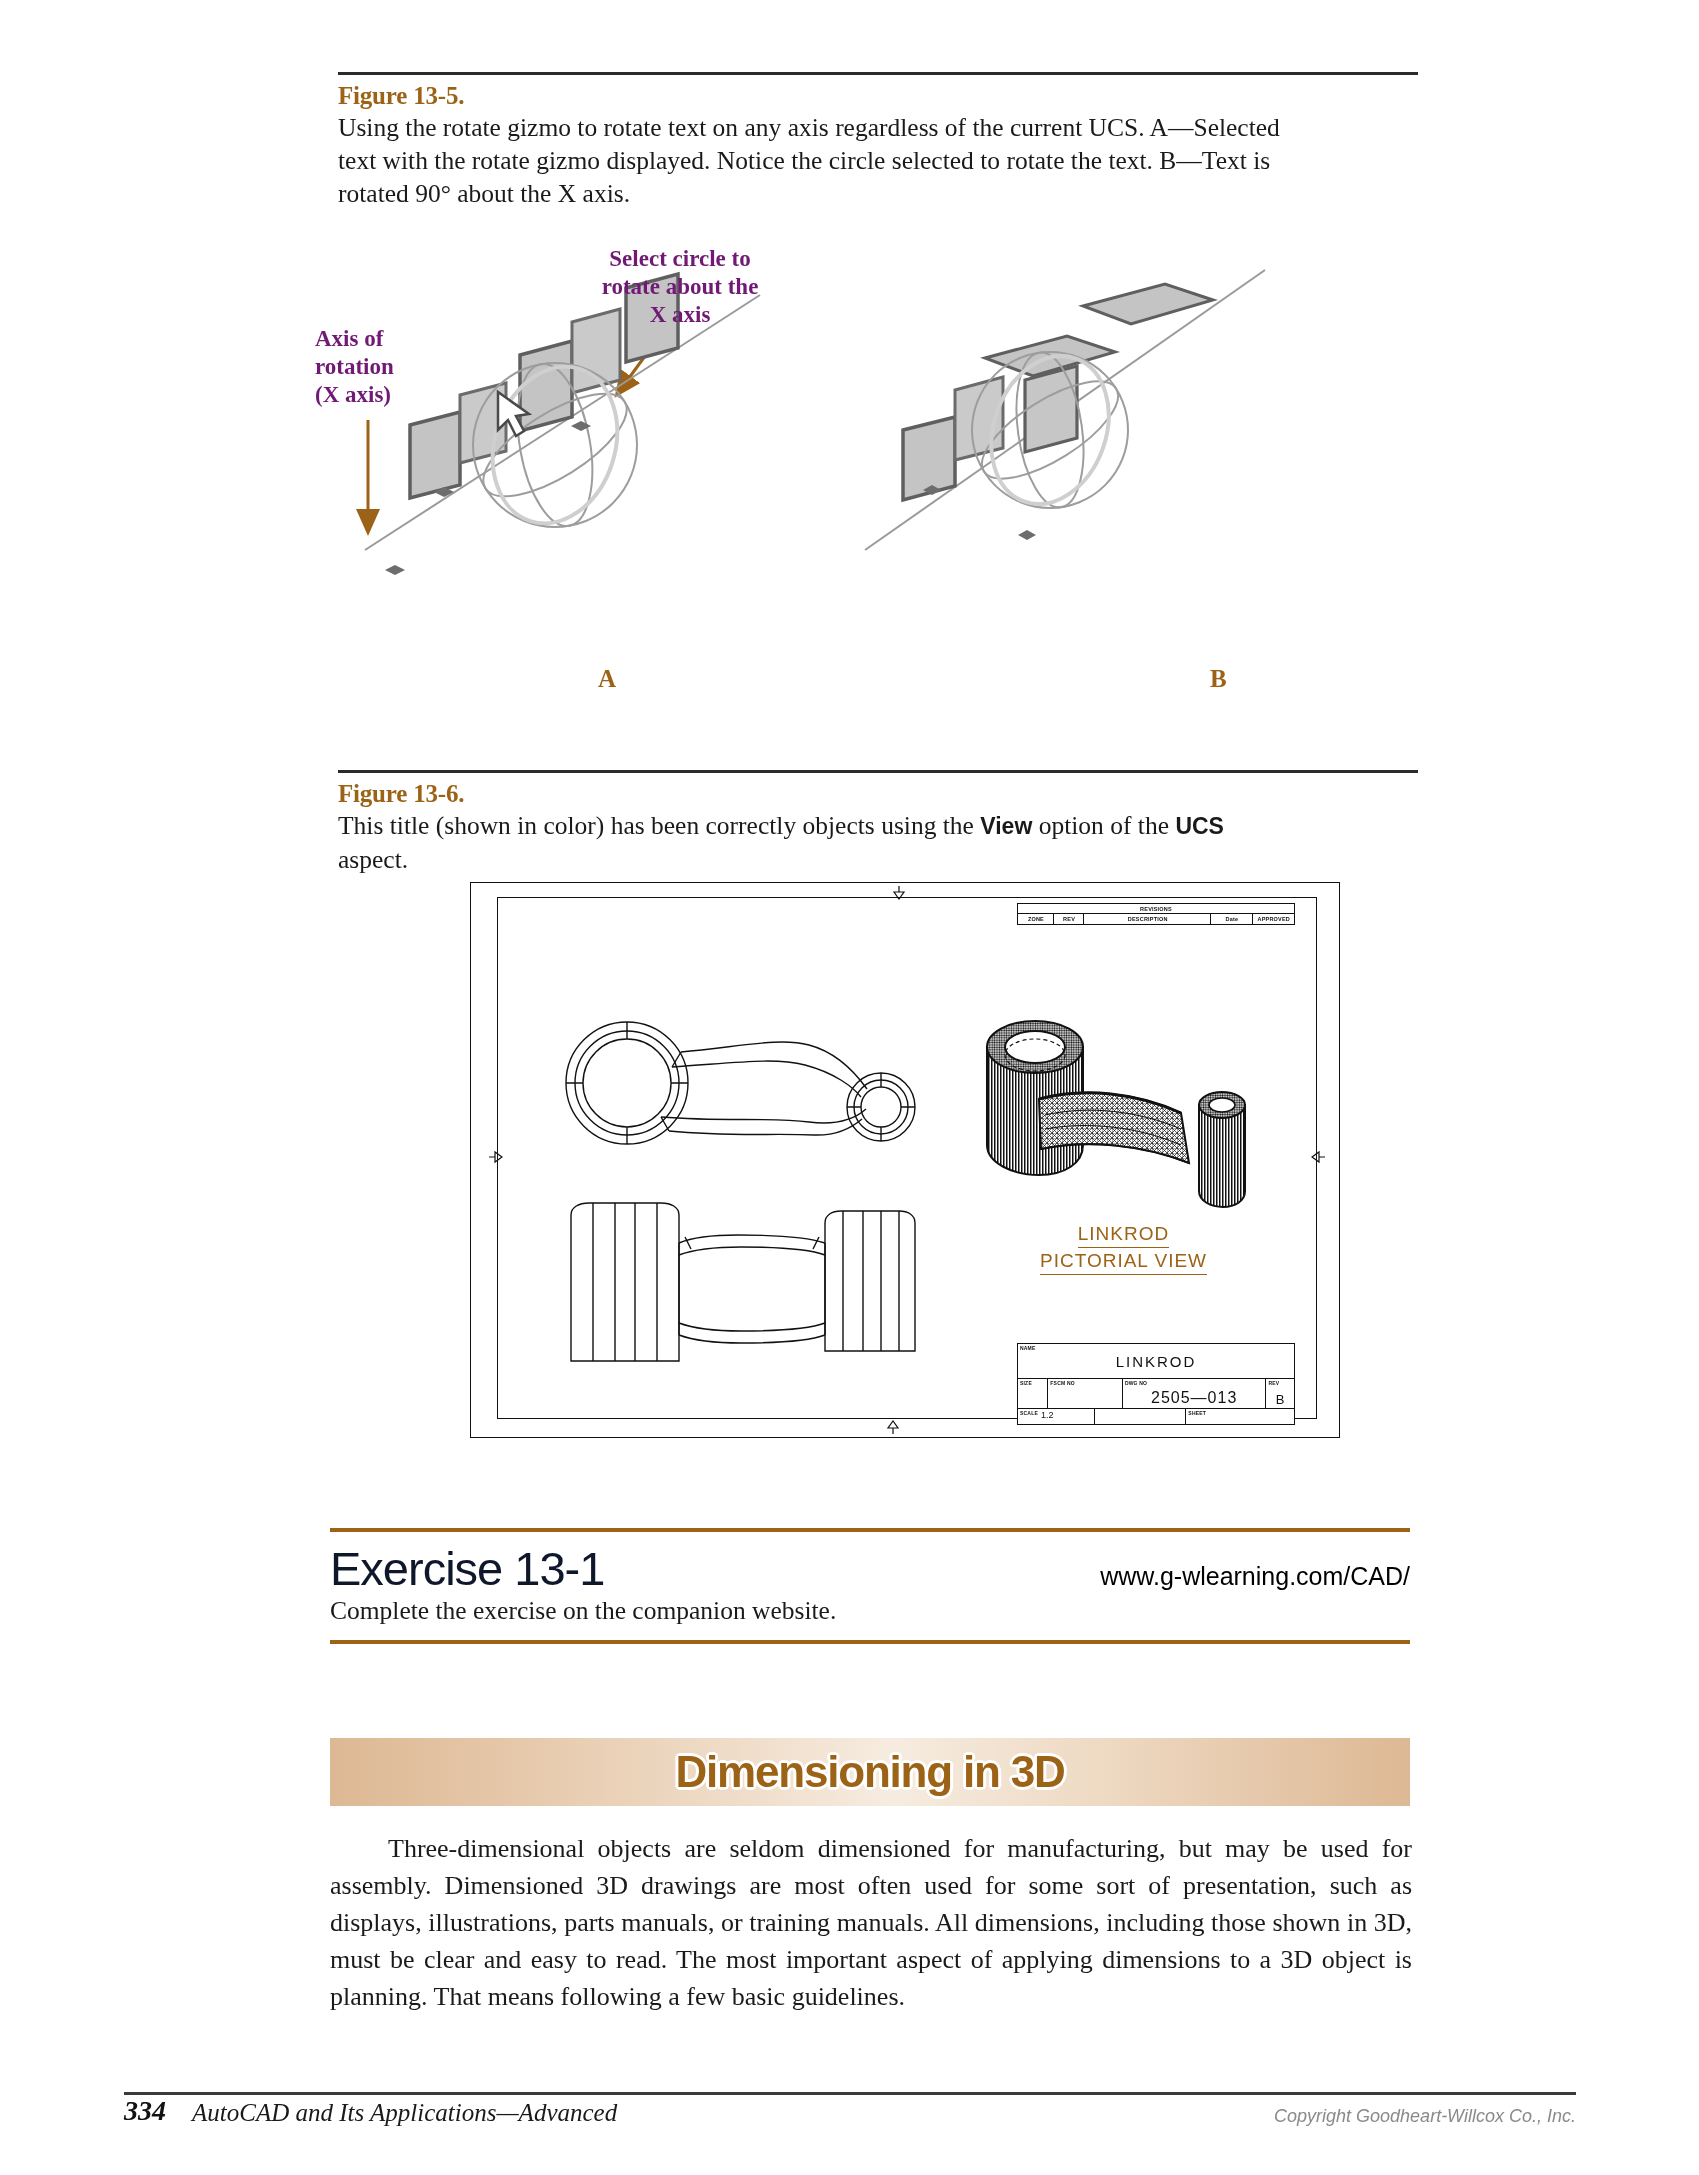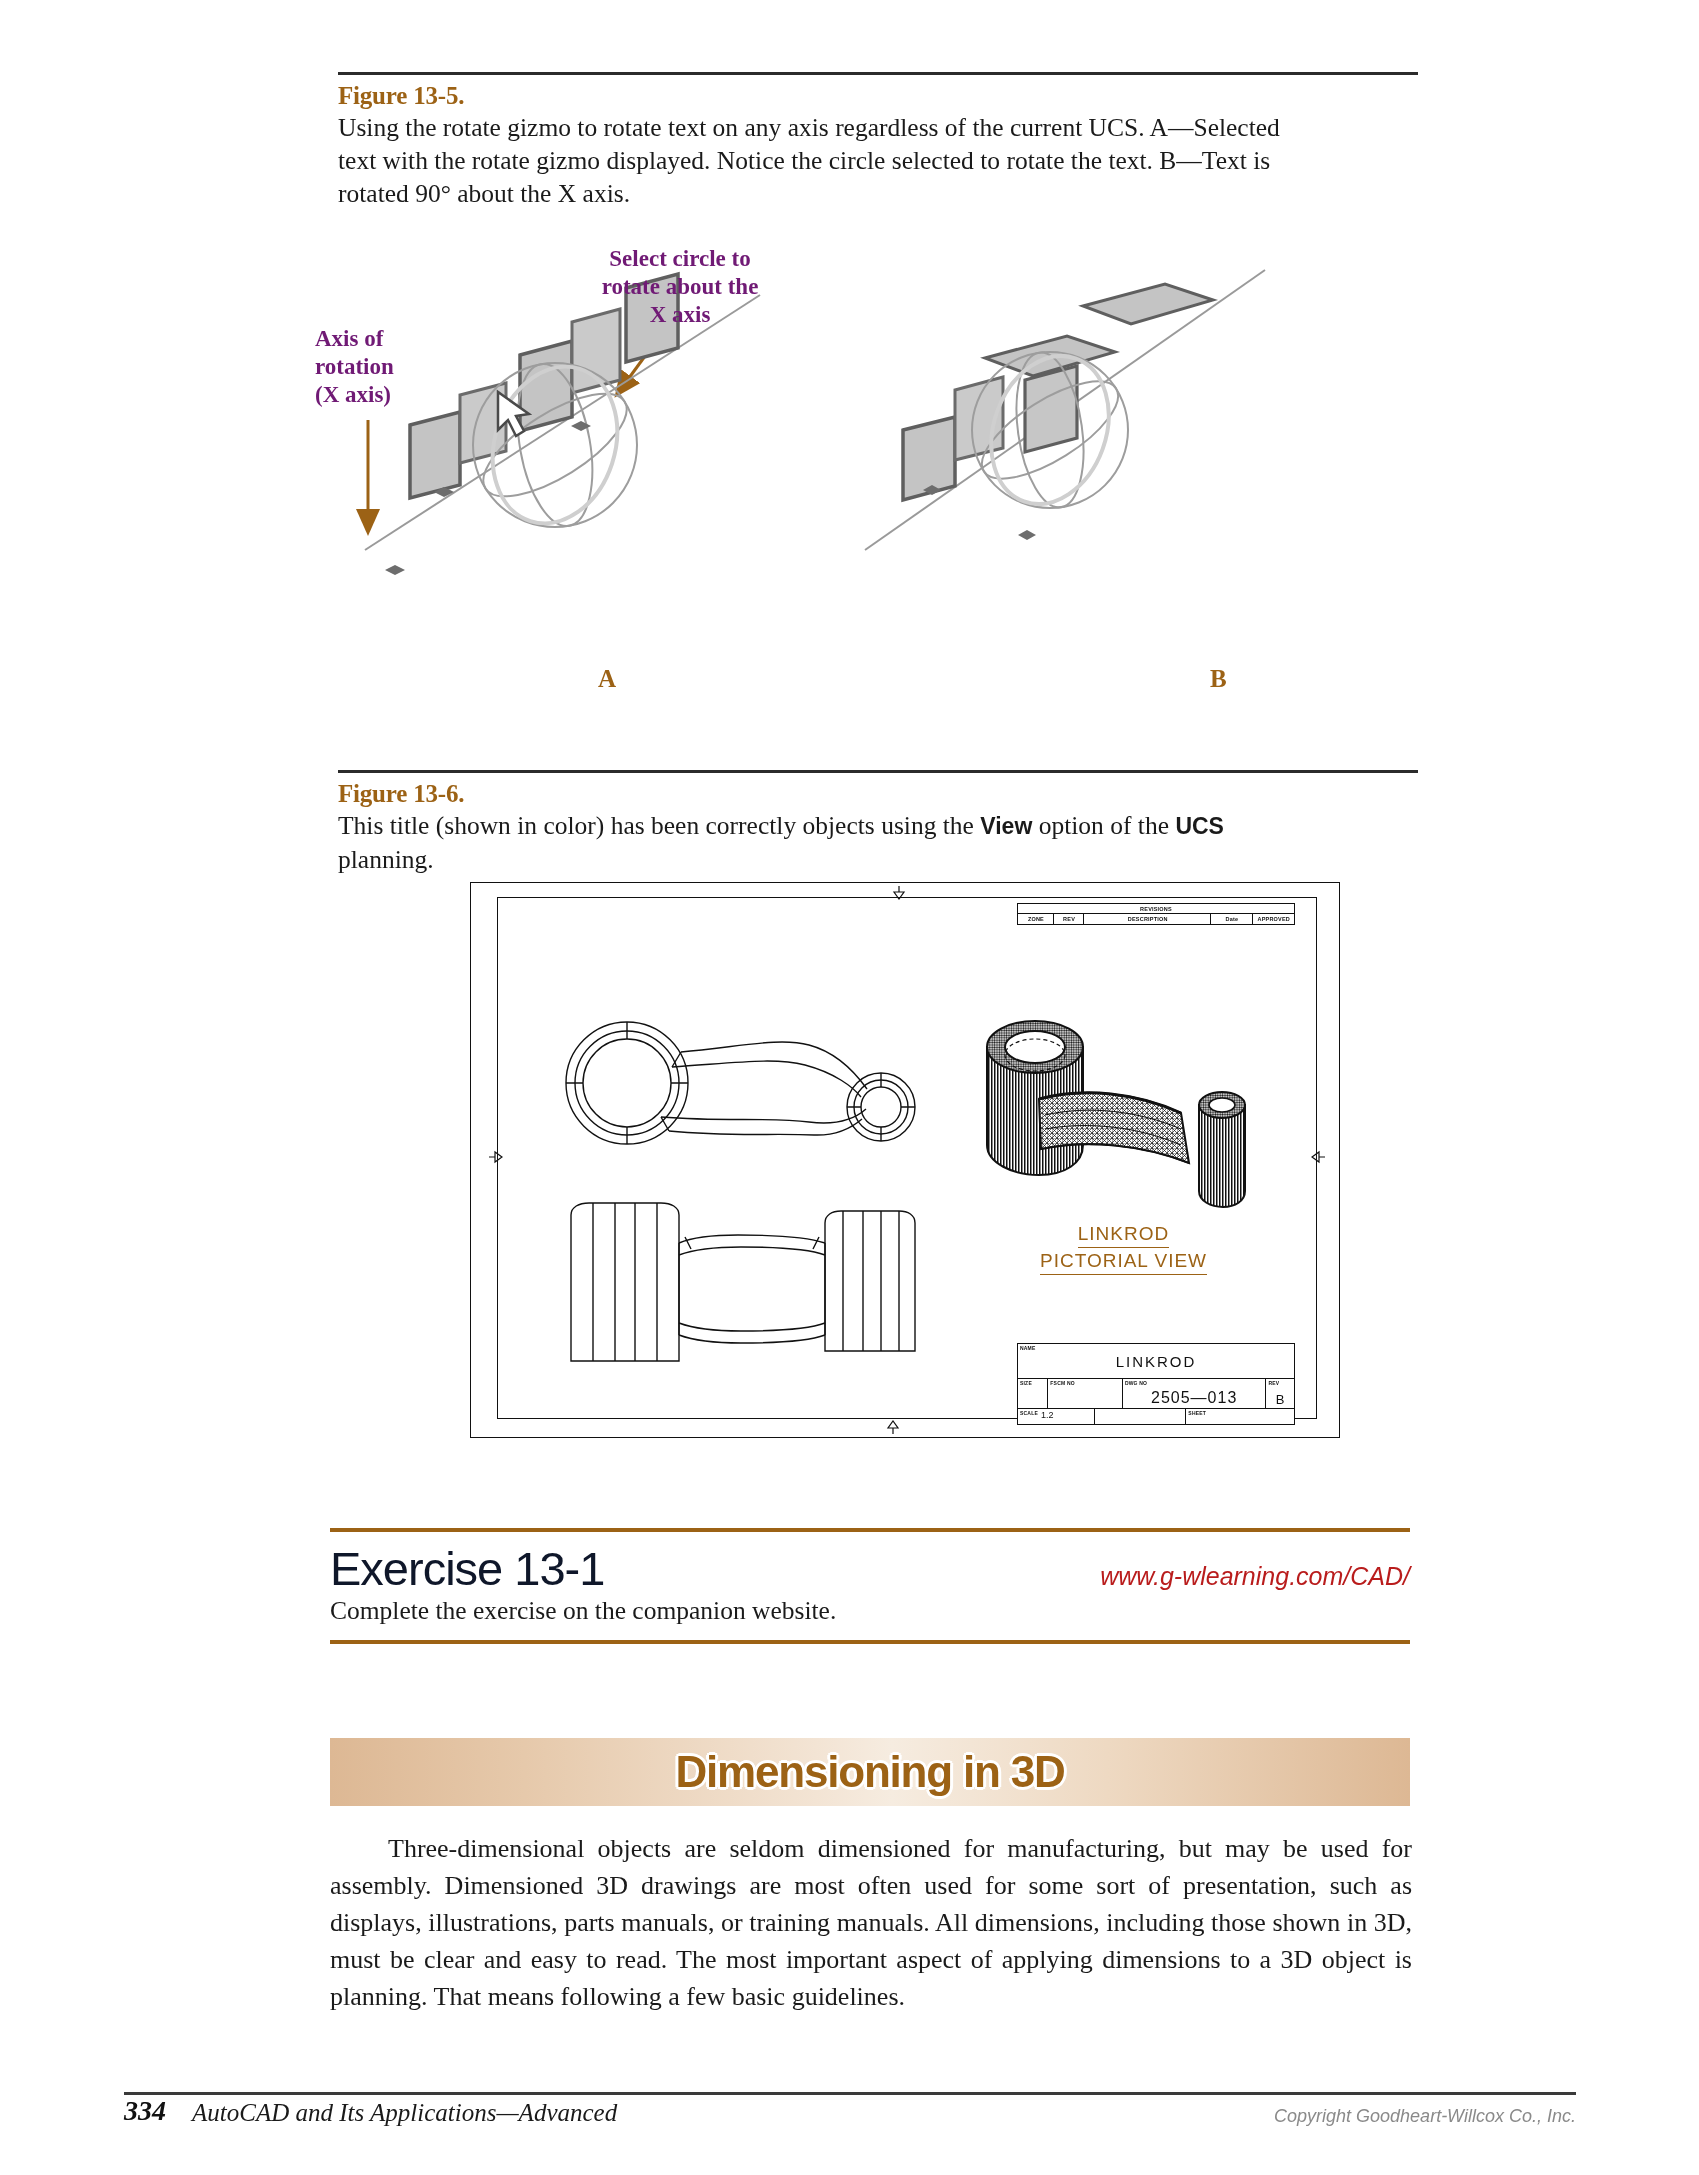--- a/index.html
+++ b/index.html
@@ -66,22 +66,21 @@
   .ex-title {
     font-family:"Liberation Sans", sans-serif;
     font-weight:normal;
     font-size:47px;
     color:#0f172a;
     letter-spacing:-1px;
   }
   .ex-url {
     font-family:"Liberation Sans", sans-serif;
     font-size:25px;
-    color:#b91c1c;
-    font-style:italic;
+    color:#000000;
   }
   .ex-body { font-size:25.5px; color:#1a1a1a; }
 
   
   .banner {
     position:absolute;
     left:330px; top:1738px;
     width:1080px; height:68px;
     background:linear-gradient(to right,
         #ddb894 0%, #e6c9ab 18%, #f3e4d4 45%, #f6ece0 52%,
@@ -323,21 +322,21 @@
 
     <div class="ab-label" style="left:268px; top:425px;">A</div>
     <div class="ab-label" style="left:880px; top:425px;">B</div>
   </div>
 
   <div class="fig-block" style="top:770px;">
     <div class="rule-dark"></div>
     <div class="fig-label">Figure 13-6.</div>
     <div class="fig-caption">
       <span>This title (shown in color) has been correctly objects using the </span><b>View</b><span> option of the </span><b>UCS</b>
-      <div>planning.</div>
+      <div>aspect.</div>
     </div>
   </div>
 
   <div class="cad-sheet">
     <div class="cad-inner"></div>
 
     <div class="tick" style="left:420px; top:1px;">
       <svg width="16" height="16">
           <path d="M8,2 L8,8 M3,8 L13,8 L8,15 z" fill="none" stroke="#111" stroke-width="1.2"></path>
         </svg>

